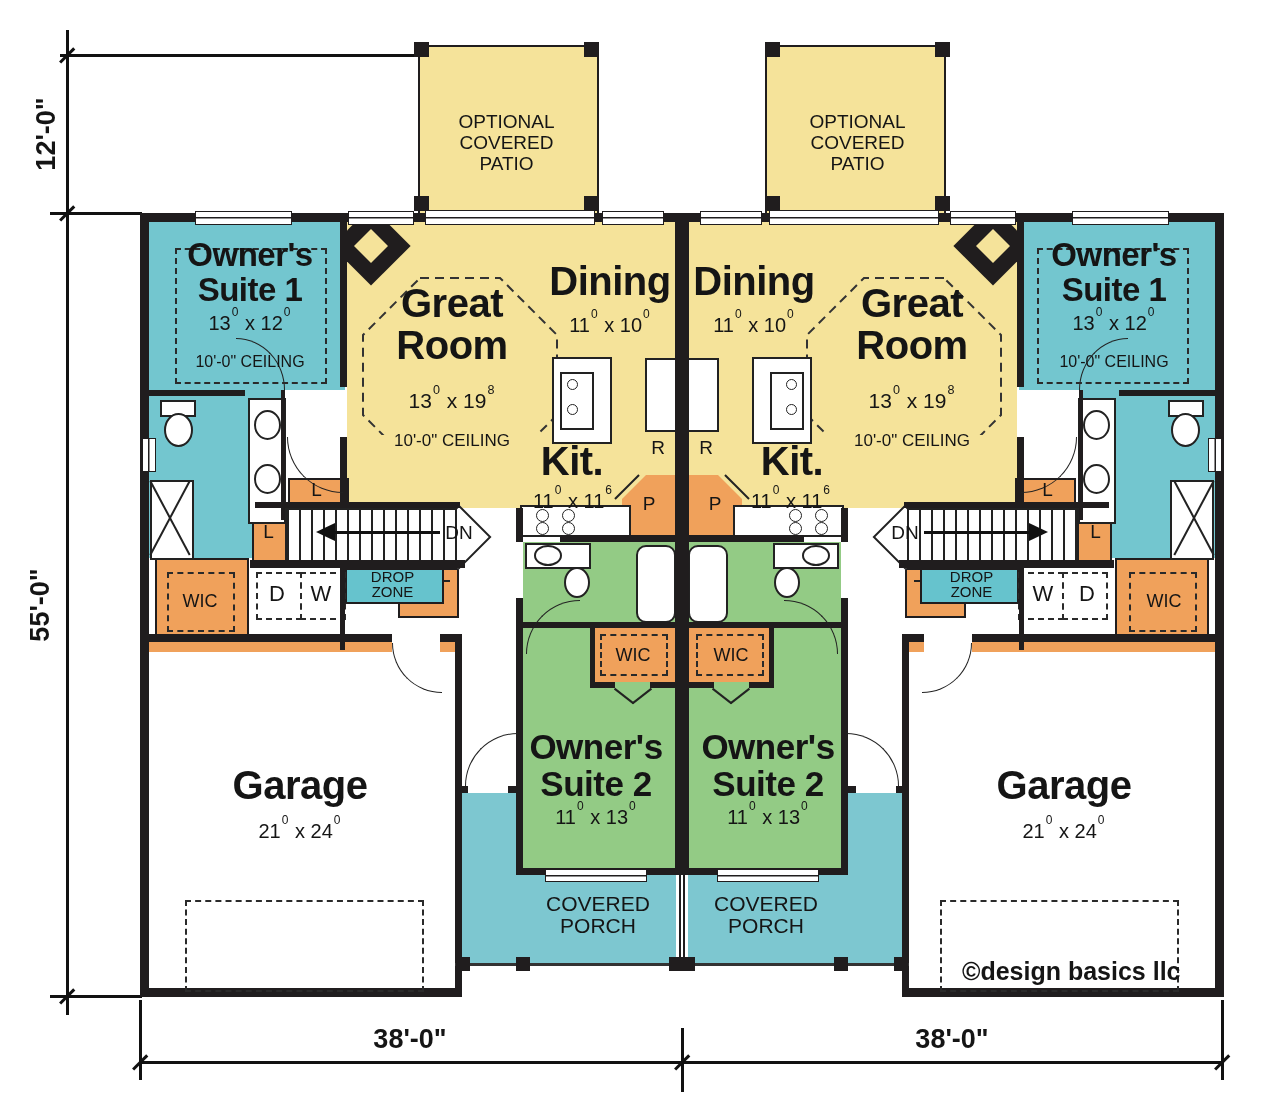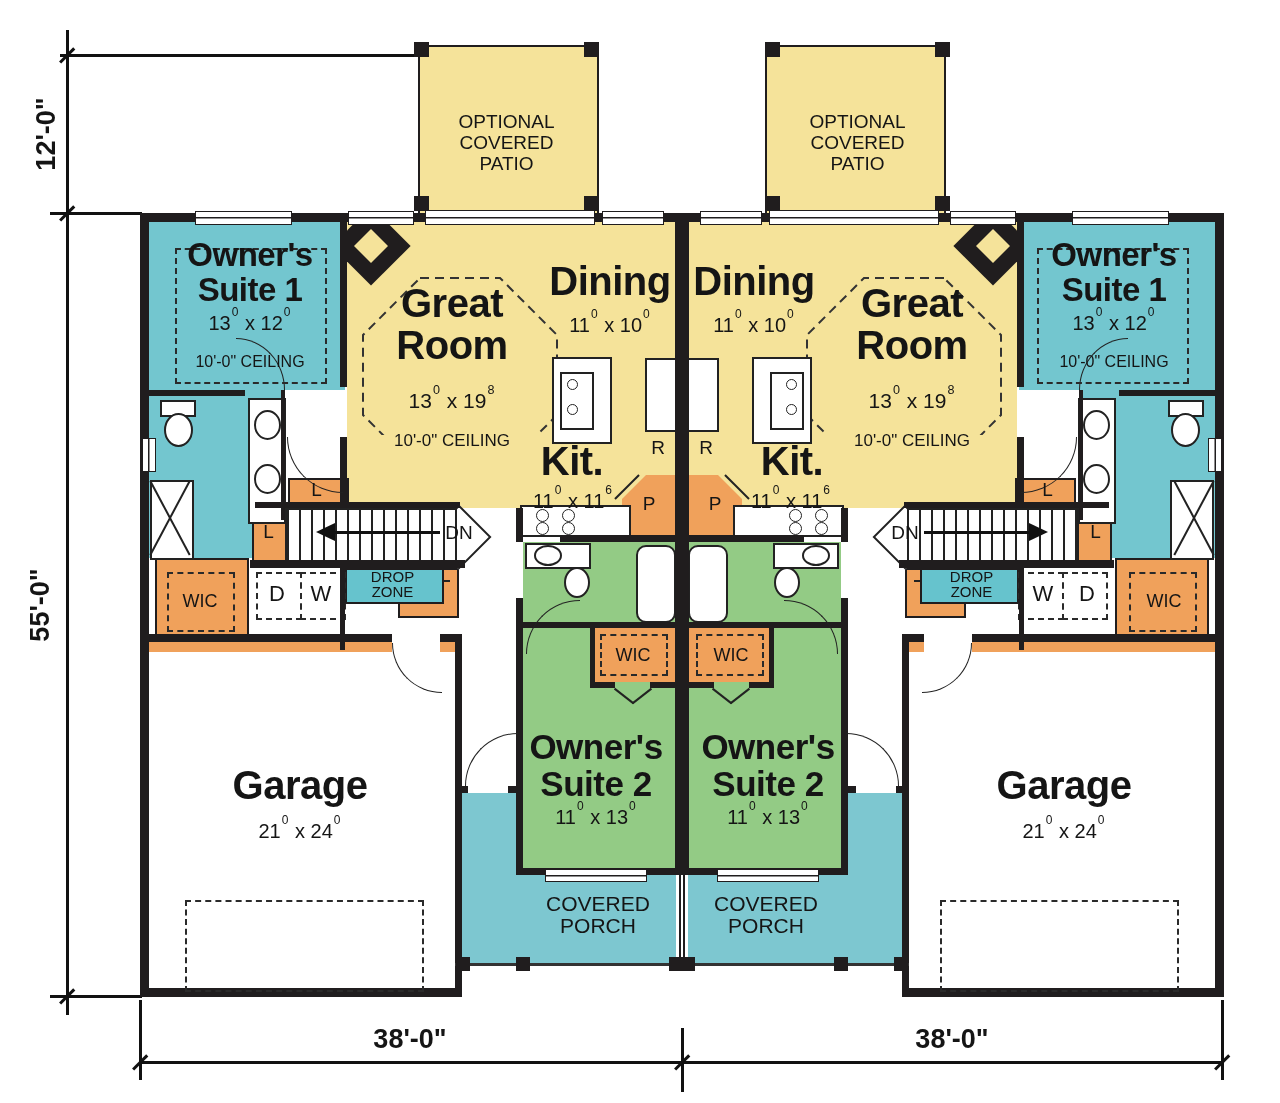--- a/index.html
+++ b/index.html
@@ -379,13 +379,14 @@
 
     <div class="lbl name wrap" style="left:373px;top:686px;width:166px;font-size:35px">Owner's Suite 2</div>
     <div class="lbl" style="left:373px;top:764px;width:166px;font-size:20px"><span>11</span><sup>0</sup><span> x </span><span>13</span><sup>0</sup></div>
 
     <div class="lbl name" style="left:40px;top:722px;width:240px;font-size:40px">Garage</div>
     <div class="lbl" style="left:40px;top:778px;width:240px;font-size:20px"><span>21</span><sup>0</sup><span> x </span><span>24</span><sup>0</sup></div>
 
     <div class="lbl" style="left:380px;top:851px;width:156px;font-size:21px">COVERED</div>
     <div class="lbl" style="left:380px;top:873px;width:156px;font-size:21px">PORCH</div>
   </div>
+    <div class="lbl" style="left:962px;top:958px;width:230px;font-size:25px;font-weight:bold;text-align:left">©design basics llc</div>
 </div>
 
 </body></html>

